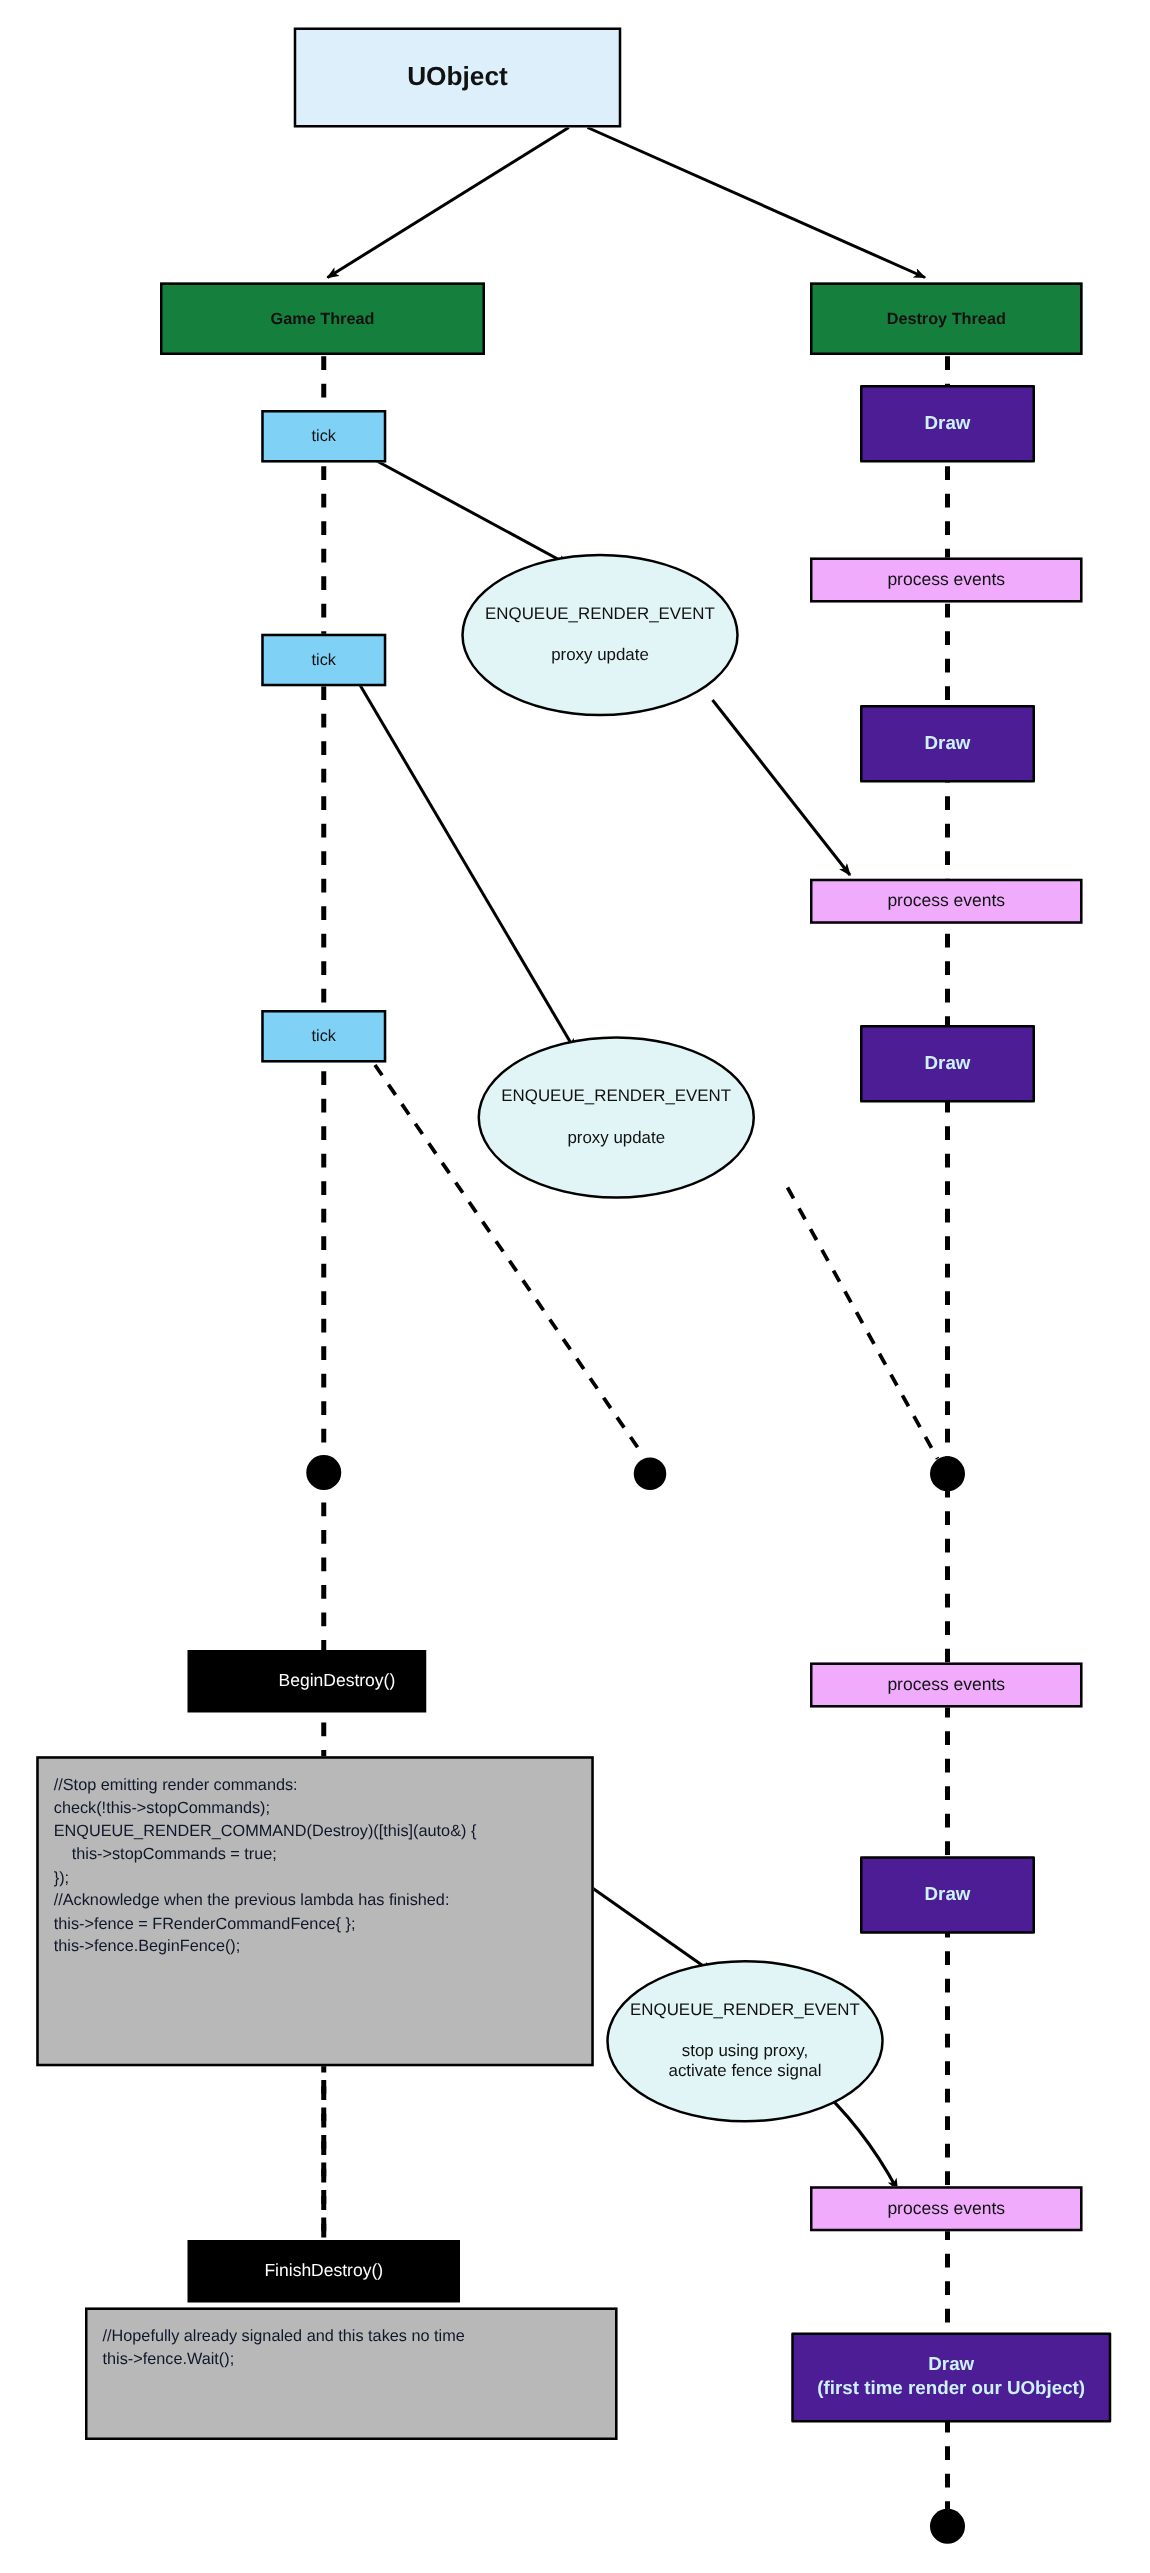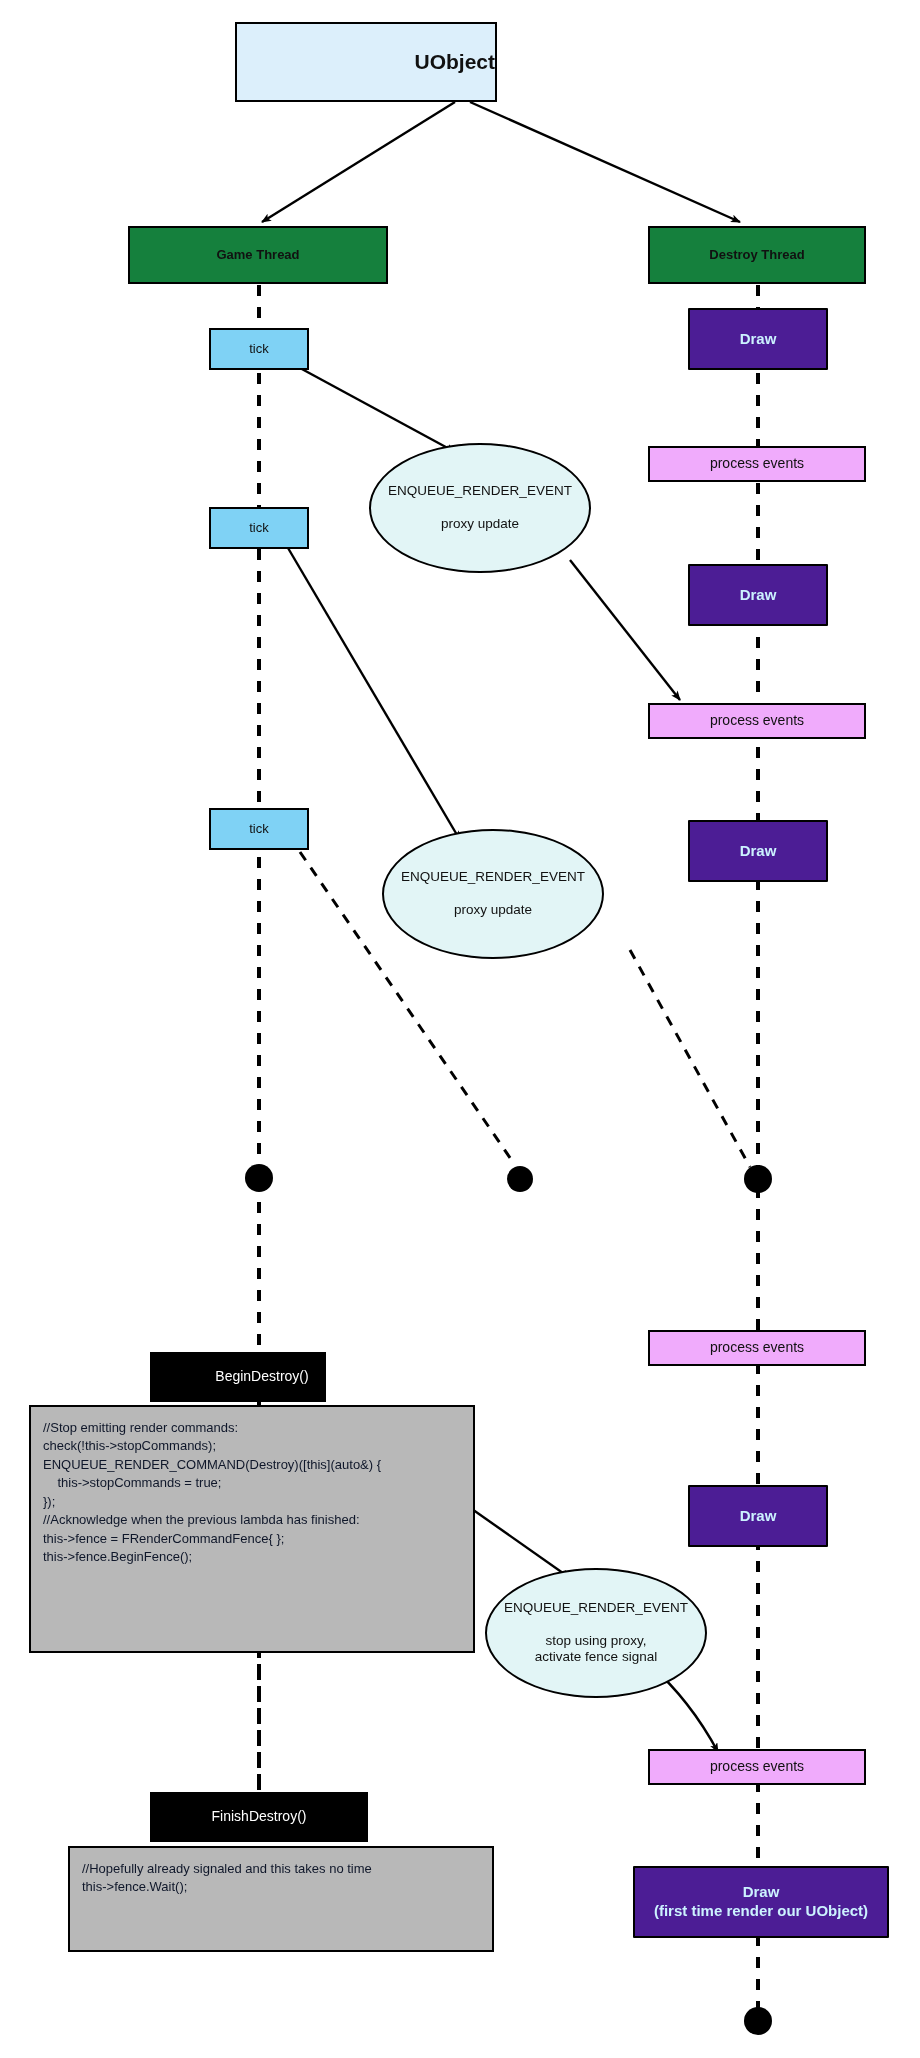--- a/index.html
+++ b/index.html
@@ -147,21 +147,21 @@
 
     <line x1="300" y1="852" x2="515" y2="1165" stroke="#000000" stroke-width="3" stroke-dasharray="10 9"></line>
 
     <line x1="630" y1="950" x2="750" y2="1167" stroke="#000000" stroke-width="3" stroke-dasharray="10 9"></line>
 
     <line x1="452" y1="1495" x2="570" y2="1578" stroke="#000000" stroke-width="2.4" marker-end="url(#arrowFilled)"></line>
 
     <path d="M 650,1665 Q 690,1700 718,1752" fill="none" stroke="#000000" stroke-width="2.4" marker-end="url(#arrowFilled)"></path>
   </svg>
 
-  <div class="node uobject-box" style="left:235px; top:22px; width:262px; height:80px;align-items:flex-end;">
+  <div class="node uobject-box" style="left:235px; top:22px; width:262px; height:80px;">
     <span>UObject</span>
   </div>
 
   <div class="node thread-box" style="left:128px; top:226px; width:260px; height:58px;">
     <span>Game Thread</span>
   </div>
 
   <div class="node thread-box" style="left:648px; top:226px; width:218px; height:58px;">
     <span>Destroy Thread</span>
   </div>
@@ -222,21 +222,21 @@
     <span class="line1">ENQUEUE_RENDER_EVENT</span>
     <span class="line2">proxy update</span>
   </div>
 
   <div class="node ellipse-box" style="left:485px; top:1568px; width:222px; height:130px;">
     <span class="line1">ENQUEUE_RENDER_EVENT</span>
     <span class="line2">stop using proxy,
 activate fence signal</span>
   </div>
 
-  <div class="node destroy-bar" style="left:150px; top:1352px; width:176px; height:50px;padding-left:48px;">
+  <div class="node destroy-bar" style="left:150px; top:1320px; width:191px; height:50px;padding-left:48px;">
     <span>BeginDestroy()</span>
   </div>
 
   <div class="code-box" style="position:absolute; left:29px; top:1405px; width:420px; height:220px;"><span>//Stop emitting render commands:
 check(!this-&gt;stopCommands);
 ENQUEUE_RENDER_COMMAND(Destroy)([this](auto&amp;) {
     this-&gt;stopCommands = true;
 });
 //Acknowledge when the previous lambda has finished:
 this-&gt;fence = FRenderCommandFence{ };

